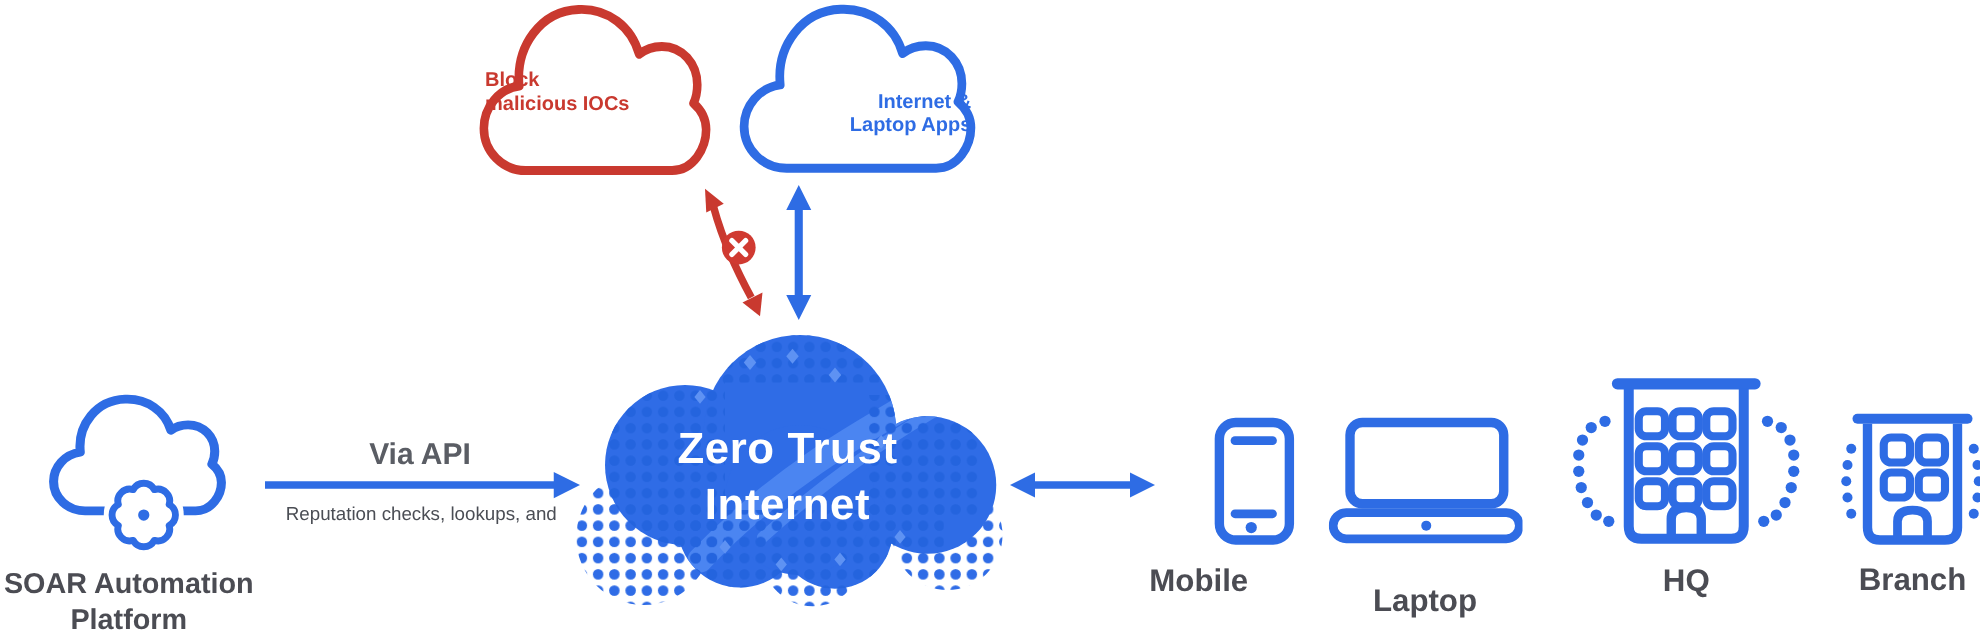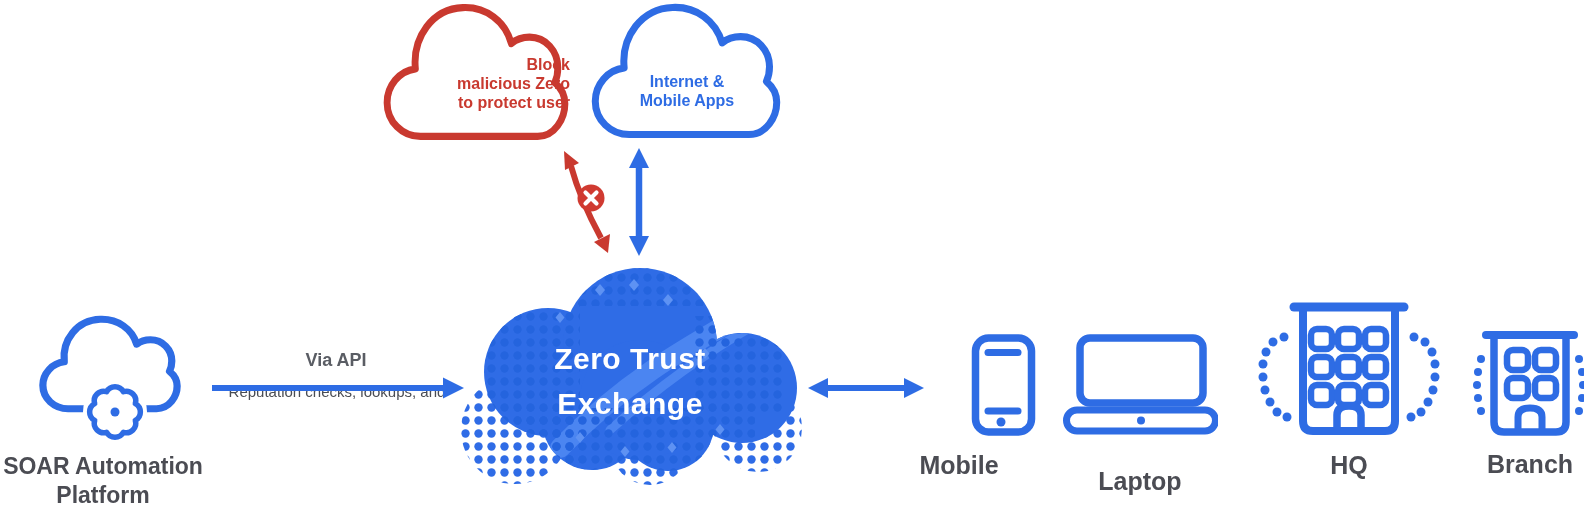--- a/index.html
+++ b/index.html
@@ -6,52 +6,51 @@
   .canvas{
     position:relative;width:1584px;height:508px;background:#ffffff;
     overflow:hidden;font-family:"Liberation Sans",sans-serif;
   }
   .abs{position:absolute;}
   .lbl{
     position:absolute;font-weight:700;text-align:center;color:#4b4c53;
     font-family:"Liberation Sans",sans-serif;line-height:1.15;
   }
   .line{display:block;}
-  .cloud-caption-red{color:#c9392f;font-weight:700;font-size:16px;line-height:19px;text-align:right;}
-  .cloud-caption-blue{color:#2e6ce4;font-weight:700;font-size:16px;line-height:19px;text-align:center;}
-  .zte-label{color:#ffffff;font-weight:700;font-size:30px;line-height:45px;text-align:center;letter-spacing:.5px;}
-  .via-api-label{color:#5a5d64;font-weight:700;font-size:18px;}
+  .cloud-caption-red{color:#c9392f;font-weight:700;font-size:16px;line-height:19px;text-align:left;}
+  .cloud-caption-blue{color:#2e6ce4;font-weight:700;font-size:16px;line-height:19px;text-align:right;}
+  .zte-label{color:#ffffff;font-weight:700;font-size:35px;line-height:45px;text-align:center;letter-spacing:.5px;}
+  .via-api-label{color:#5a5d64;font-weight:700;font-size:24px;}
   .via-api-caption{color:#4a4d54;font-weight:400;font-size:15px;line-height:20px;font-weight:500;}
   .device-label{font-size:25px;}
   .soar-label{font-size:23px;line-height:29px;}
 </style>
 </head>
 <body>
 
 <div class="canvas">
 
   <svg class="abs" style="left:378px;top:-3px;" width="196" height="150" viewBox="0 0 194 142" preserveAspectRatio="none">
     <path d="M42,132 C24,132 9,118 9,100 C9,84 21,70 37,68 C34,38 54,11 84,10
              C107,9 126,23 132,44 C137,40 143,38 150,38 C166,38 178,51 178,67
              C178,72 177,77 175,81 C181,86 185,93 185,101 C185,115 175,132 158,132 Z" fill="none" stroke="#c9392f" stroke-width="6.8" stroke-linejoin="round"></path>
   </svg>
   <div class="abs cloud-caption-red" style="left:388px;top:55px;width:182px;">
     <span class="line">Block</span>
-    <span class="line">malicious Zero</span>
-    <span class="line">to protect user</span>
+    <span class="line">malicious IOCs</span>
   </div>
 
   <svg class="abs" style="left:586px;top:-3px;" width="200" height="148" viewBox="0 0 194 142" preserveAspectRatio="none">
     <path d="M42,132 C24,132 9,118 9,100 C9,84 21,70 37,68 C34,38 54,11 84,10
              C107,9 126,23 132,44 C137,40 143,38 150,38 C166,38 178,51 178,67
              C178,72 177,77 175,81 C181,86 185,93 185,101 C185,115 175,132 158,132 Z" fill="none" stroke="#2e6ce4" stroke-width="6.8" stroke-linejoin="round"></path>
   </svg>
   <div class="abs cloud-caption-blue" style="left:597px;top:72px;width:180px;">
     <span class="line">Internet &amp;</span>
-    <span class="line">Mobile Apps</span>
+    <span class="line">Laptop Apps</span>
   </div>
 
   <svg class="abs" style="left:420px;top:258px;" width="395" height="232" viewBox="0 0 395 232">
     <defs>
       <pattern id="dotsMed" width="13" height="13" patternUnits="userSpaceOnUse">
         <circle cx="6.5" cy="6.5" r="4.2" fill="#2f6ce6"></circle>
       </pattern>
       <pattern id="dotsDark" width="13" height="13" patternUnits="userSpaceOnUse">
         <circle cx="6.5" cy="6.5" r="4.2" fill="#2464de"></circle>
       </pattern>
@@ -93,21 +92,21 @@
         <path d="M285,90 l4.5,5.5 -4.5,5.5 -4.5,-5.5 Z"></path>
         <path d="M160,174 l4.5,5.5 -4.5,5.5 -4.5,-5.5 Z"></path>
         <path d="M205,188 l4.5,5.5 -4.5,5.5 -4.5,-5.5 Z"></path>
         <path d="M252,184 l4.5,5.5 -4.5,5.5 -4.5,-5.5 Z"></path>
         <path d="M300,166 l4.5,5.5 -4.5,5.5 -4.5,-5.5 Z"></path>
       </g>
     </g>
   </svg>
   <div class="abs zte-label" style="left:478px;top:336px;width:304px;">
     <span class="line">Zero Trust</span>
-    <span class="line">Exchange</span>
+    <span class="line">Internet</span>
   </div>
 
   <svg class="abs" style="left:36px;top:312px;" width="148" height="104" viewBox="0 0 194 142" preserveAspectRatio="none">
     <path d="M42,132 C24,132 9,118 9,100 C9,84 21,70 37,68 C34,38 54,11 84,10
              C107,9 126,23 132,44 C137,40 143,38 150,38 C166,38 178,51 178,67
              C178,72 177,77 175,81 C181,86 185,93 185,101 C185,115 175,132 158,132 Z" fill="none" stroke="#2e6ce4" stroke-width="9.5" stroke-linejoin="round"></path>
   </svg>
   <svg class="abs" style="left:80px;top:377px;" width="70" height="70" viewBox="0 0 70 70">
     <circle cx="35" cy="35" r="32" fill="#ffffff"></circle>
     <path d="M55.3,43.4 A9.5,9.5 0 0 1 43.4,55.3 A9.5,9.5 0 0 1 26.6,55.3
@@ -115,21 +114,21 @@
              A9.5,9.5 0 0 1 26.6,14.7 A9.5,9.5 0 0 1 43.4,14.7
              A9.5,9.5 0 0 1 55.3,26.6 A9.5,9.5 0 0 1 55.3,43.4 Z" fill="#ffffff" stroke="#2e6ce4" stroke-width="5.5" stroke-linejoin="round"></path>
     <circle cx="35" cy="35" r="4.5" fill="#2e6ce4"></circle>
   </svg>
   <div class="abs lbl soar-label" style="left:-8px;top:452px;width:222px;">
     <span class="line">SOAR Automation</span>
     <span class="line">Platform</span>
   </div>
 
   <div class="abs lbl via-api-label" style="left:246px;top:350px;width:180px;">Via API</div>
-  <div class="abs lbl via-api-caption" style="left:212px;top:382px;width:250px;text-align:center;">
+  <div class="abs lbl via-api-caption" style="left:212px;top:402px;width:250px;text-align:center;">
     <span class="line">Reputation checks, lookups, and</span>
   </div>
 
   <svg class="abs" style="left:0;top:0;" width="1584" height="508" viewBox="0 0 1584 508">
 
     <g>
       <path d="M571,166 C578,192 588,214 601,238" fill="none" stroke="#c9392f" stroke-width="6"></path>
       <polygon points="564,151 579,163 565,170" fill="#c9392f"></polygon>
       <polygon points="608,253 610,234 594,242" fill="#c9392f"></polygon>
       <g>

